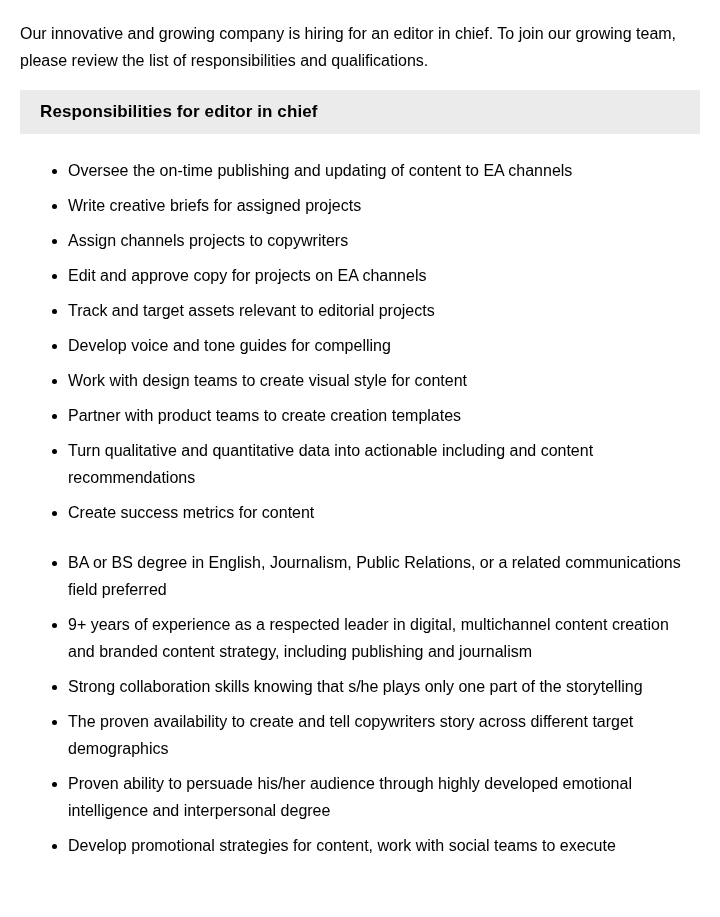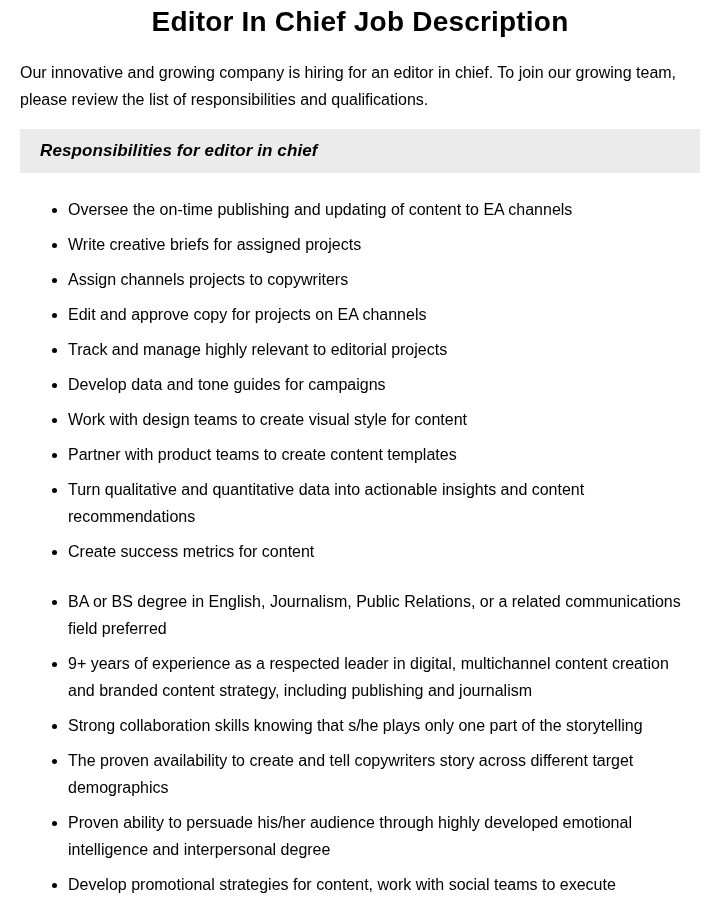--- a/index.html
+++ b/index.html
@@ -31,21 +31,20 @@
     line-height: 27px;
     margin: 20px 0 16px 0;
   }
   .section-bar {
     background: #ebebeb;
     height: 44px;
     display: flex;
     align-items: center;
     padding: 0 20px;
     box-sizing: border-box;
-    font-style: italic;
   }
   .section-bar h2 {
     font-size: 17px;
     font-weight: 700;
     margin: 0;
     letter-spacing: 0.1px;
   }
   ul.bullet-list {
     font-size: 16px;
     line-height: 27px;
@@ -55,38 +54,37 @@
   ul.bullet-list li {
     margin: 8px;
     padding-left: 0;
   }
 </style>
 </head>
 <body>
 
 <main class="page">
 
-  <h1 class="page-title">Editor In Chief Job Description</h1>
 
   <p class="intro">Our innovative and growing company is hiring for an editor in chief. To join our growing team, please review the list of responsibilities and qualifications.</p>
 
   <section>
     <header class="section-bar">
       <h2>Responsibilities for editor in chief</h2>
     </header>
     <ul class="bullet-list">
       <li>Oversee the on-time publishing and updating of content to EA channels</li>
       <li>Write creative briefs for assigned projects</li>
       <li>Assign channels projects to copywriters</li>
       <li>Edit and approve copy for projects on EA channels</li>
-      <li>Track and manage highly relevant to editorial projects</li>
-      <li>Develop data and tone guides for campaigns</li>
+      <li>Track and target assets relevant to editorial projects</li>
+      <li>Develop voice and tone guides for compelling</li>
       <li>Work with design teams to create visual style for content</li>
-      <li>Partner with product teams to create content templates</li>
-      <li>Turn qualitative and quantitative data into actionable insights and content recommendations</li>
+      <li>Partner with product teams to create creation templates</li>
+      <li>Turn qualitative and quantitative data into actionable including and content recommendations</li>
       <li>Create success metrics for content</li>
     </ul>
   </section>
 
   <section>
     <ul class="bullet-list">
       <li>BA or BS degree in English, Journalism, Public Relations, or a related communications field preferred</li>
       <li>9+ years of experience as a respected leader in digital, multichannel content creation and branded content strategy, including publishing and journalism</li>
       <li>Strong collaboration skills knowing that s/he plays only one part of the storytelling</li>
       <li>The proven availability to create and tell copywriters story across different target demographics</li>

